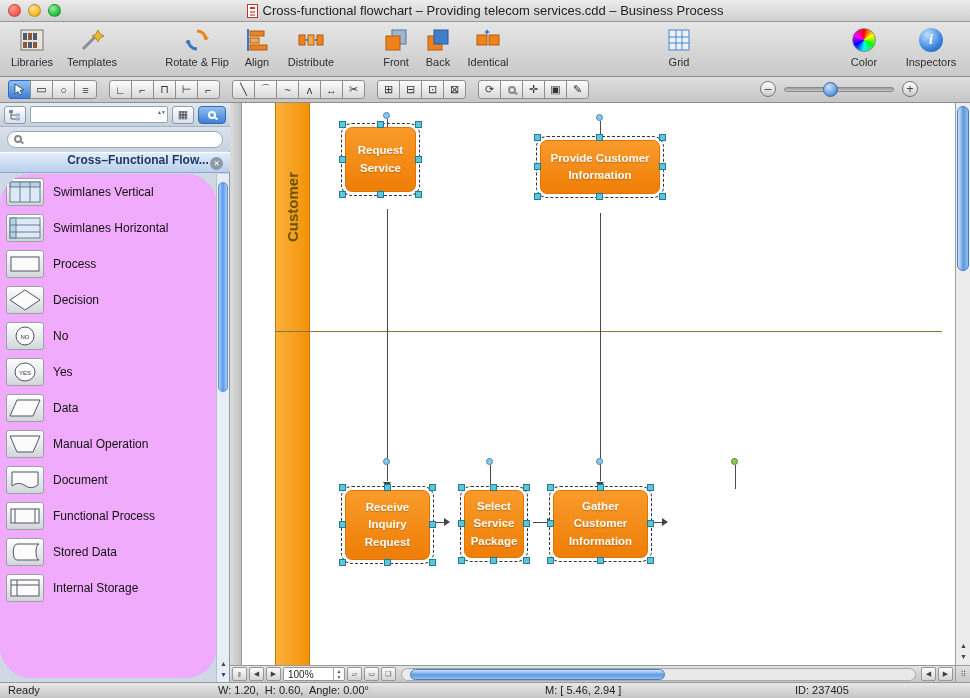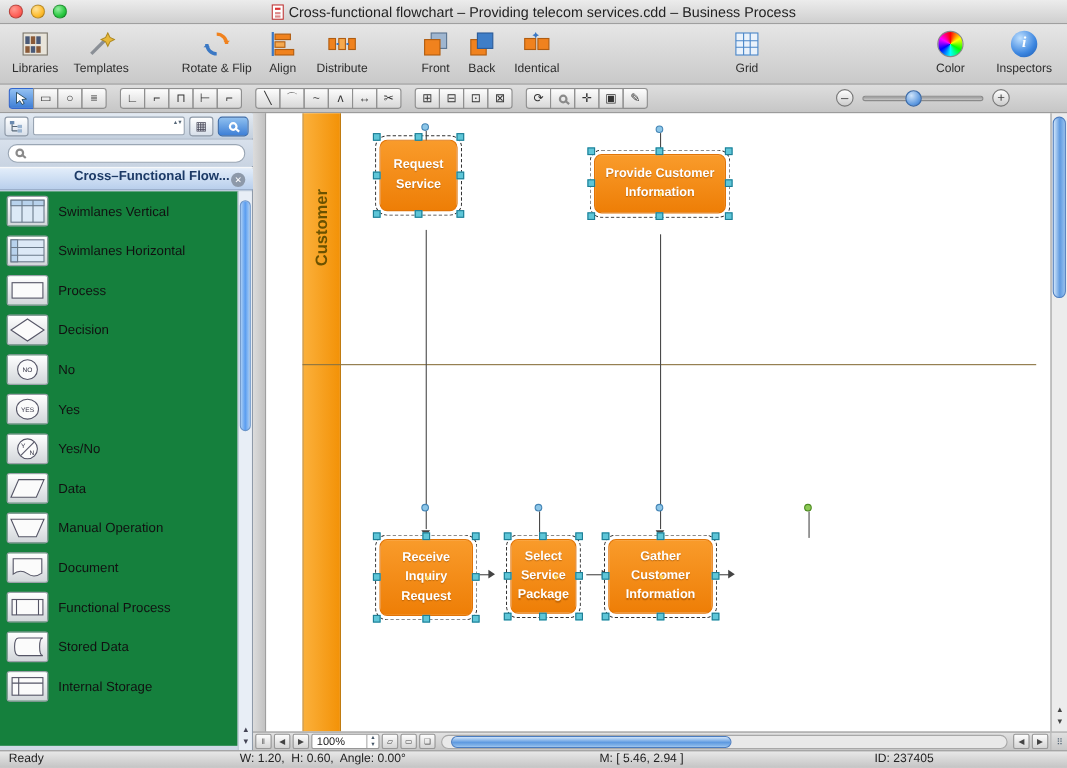--- a/index.html
+++ b/index.html
@@ -66,21 +66,21 @@
   .sb-searchrow { position:absolute; left:0; top:24px; width:230px; height:24px; display:flex; align-items:center; padding:0 7px;
     background:linear-gradient(#d8e1ec,#c9d4e2); }
   .sb-field { flex:1; height:17px; background:#fff; border:1px solid #9aa6b4; border-radius:9px; display:flex; align-items:center; padding:0 6px; gap:5px; }
   .sb-field input { border:none; outline:none; flex:1; font-size:11px; background:transparent; font-family:"Liberation Sans",sans-serif; }
   .sb-panelhead { position:absolute; left:0; top:49px; width:230px; height:21px;
     background:linear-gradient(#e2edfa,#b9cfec); border-top:1px solid #fff; border-bottom:1px solid #8fa6c4;
     display:flex; justify-content:center; position:absolute;padding-left:46px; }
   .sb-paneltitle { font-size:12px; color:#1c3a66; font-weight:bold; }
   .sb-close { position:absolute; right:7px; top:4px; width:13px; height:13px; border-radius:50%; background:#8d99a9; color:#fff;
     font-size:8px; display:flex; align-items:center; justify-content:center; }
-  .sb-list { position:absolute; left:0; top:71px; width:217px; height:504px; background:#15803d; overflow:hidden; }
+  .sb-list { position:absolute; left:0; top:71px; width:217px; height:504px; background:#f0abfc; overflow:hidden;border-radius:31px; }
   .lib-item { height:36px; display:flex; align-items:center; gap:9px; padding:0 6px; }
   .lib-icon { width:38px; height:28px; border:1px solid #9aa0a8; border-radius:3px;
     background:linear-gradient(#ffffff,#d2d6da); display:flex; align-items:center; justify-content:center; flex:none; }
   .lib-label { font-size:12px; color:#111; }
   .sb-scroll { position:absolute; right:0; top:71px; width:13px; height:508px; background:#e8eef6; border-left:1px solid #b4c0ce; }
   .sb-thumb { position:absolute; left:1px; top:8px; width:10px; height:210px; border-radius:5px;
     background:linear-gradient(90deg,#a9cdf5,#5a9df0 50%,#a9cdf5); border:1px solid #6a94c8; }
   .sb-arrows { position:absolute; left:0; bottom:2px; width:13px; text-align:center; font-size:7px; color:#445; line-height:11px; }
 
   
@@ -398,31 +398,20 @@
             <svg width="32" height="22">
               <ellipse cx="16" cy="11" rx="10" ry="9" fill="#fbfbfb" stroke="#556"></ellipse>
               <text x="16" y="13.5" font-size="6" text-anchor="middle" fill="#334" font-family="Liberation Sans, sans-serif">YES</text>
             </svg>
           </span>
         <span class="lib-label">Yes</span>
       </div>
       <div class="lib-item">
         <span class="lib-icon">
             <svg width="32" height="22">
-              <circle cx="16" cy="11" r="9" fill="#fbfbfb" stroke="#556"></circle>
-              <line x1="10" y1="17" x2="22" y2="5" stroke="#556"></line>
-              <text x="12" y="10" font-size="6" text-anchor="middle" fill="#334" font-family="Liberation Sans, sans-serif">Y</text>
-              <text x="20" y="17" font-size="6" text-anchor="middle" fill="#334" font-family="Liberation Sans, sans-serif">N</text>
-            </svg>
-          </span>
-        <span class="lib-label">Yes/No</span>
-      </div>
-      <div class="lib-item">
-        <span class="lib-icon">
-            <svg width="32" height="22">
               <polygon points="8,3 31,3 24,19 1,19" fill="#fbfbfb" stroke="#556"></polygon>
             </svg>
           </span>
         <span class="lib-label">Data</span>
       </div>
       <div class="lib-item">
         <span class="lib-icon">
             <svg width="32" height="22">
               <polygon points="1,3 31,3 24,19 8,19" fill="#fbfbfb" stroke="#556"></polygon>
             </svg>

